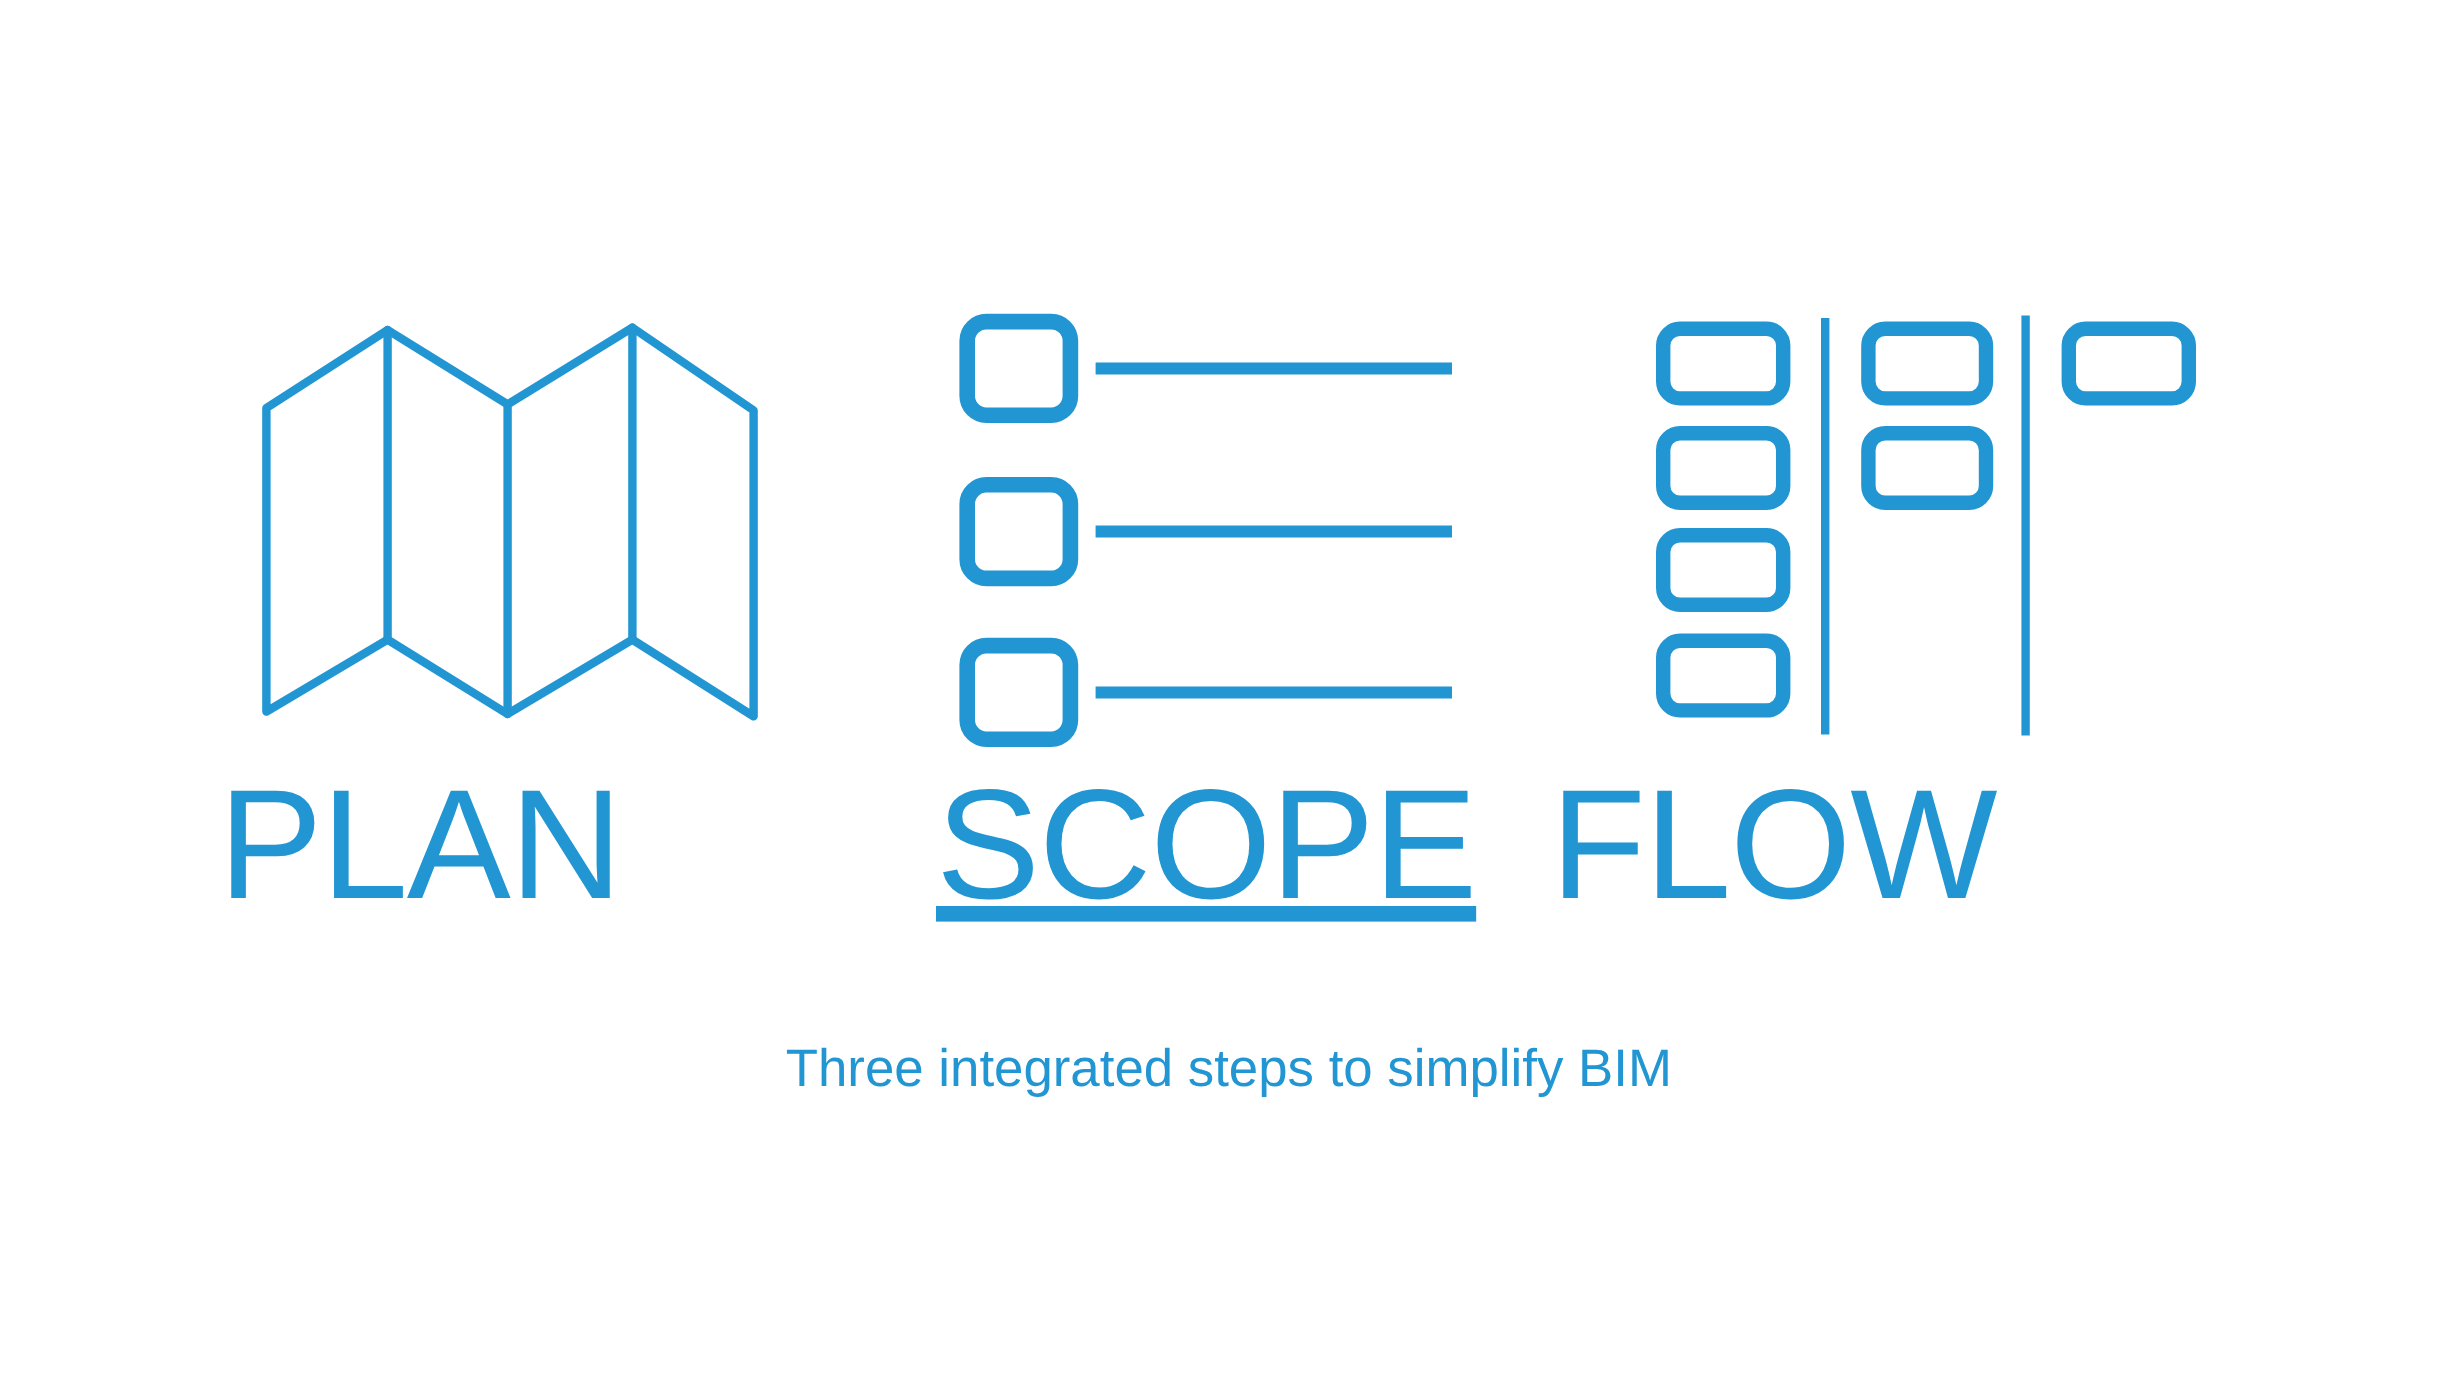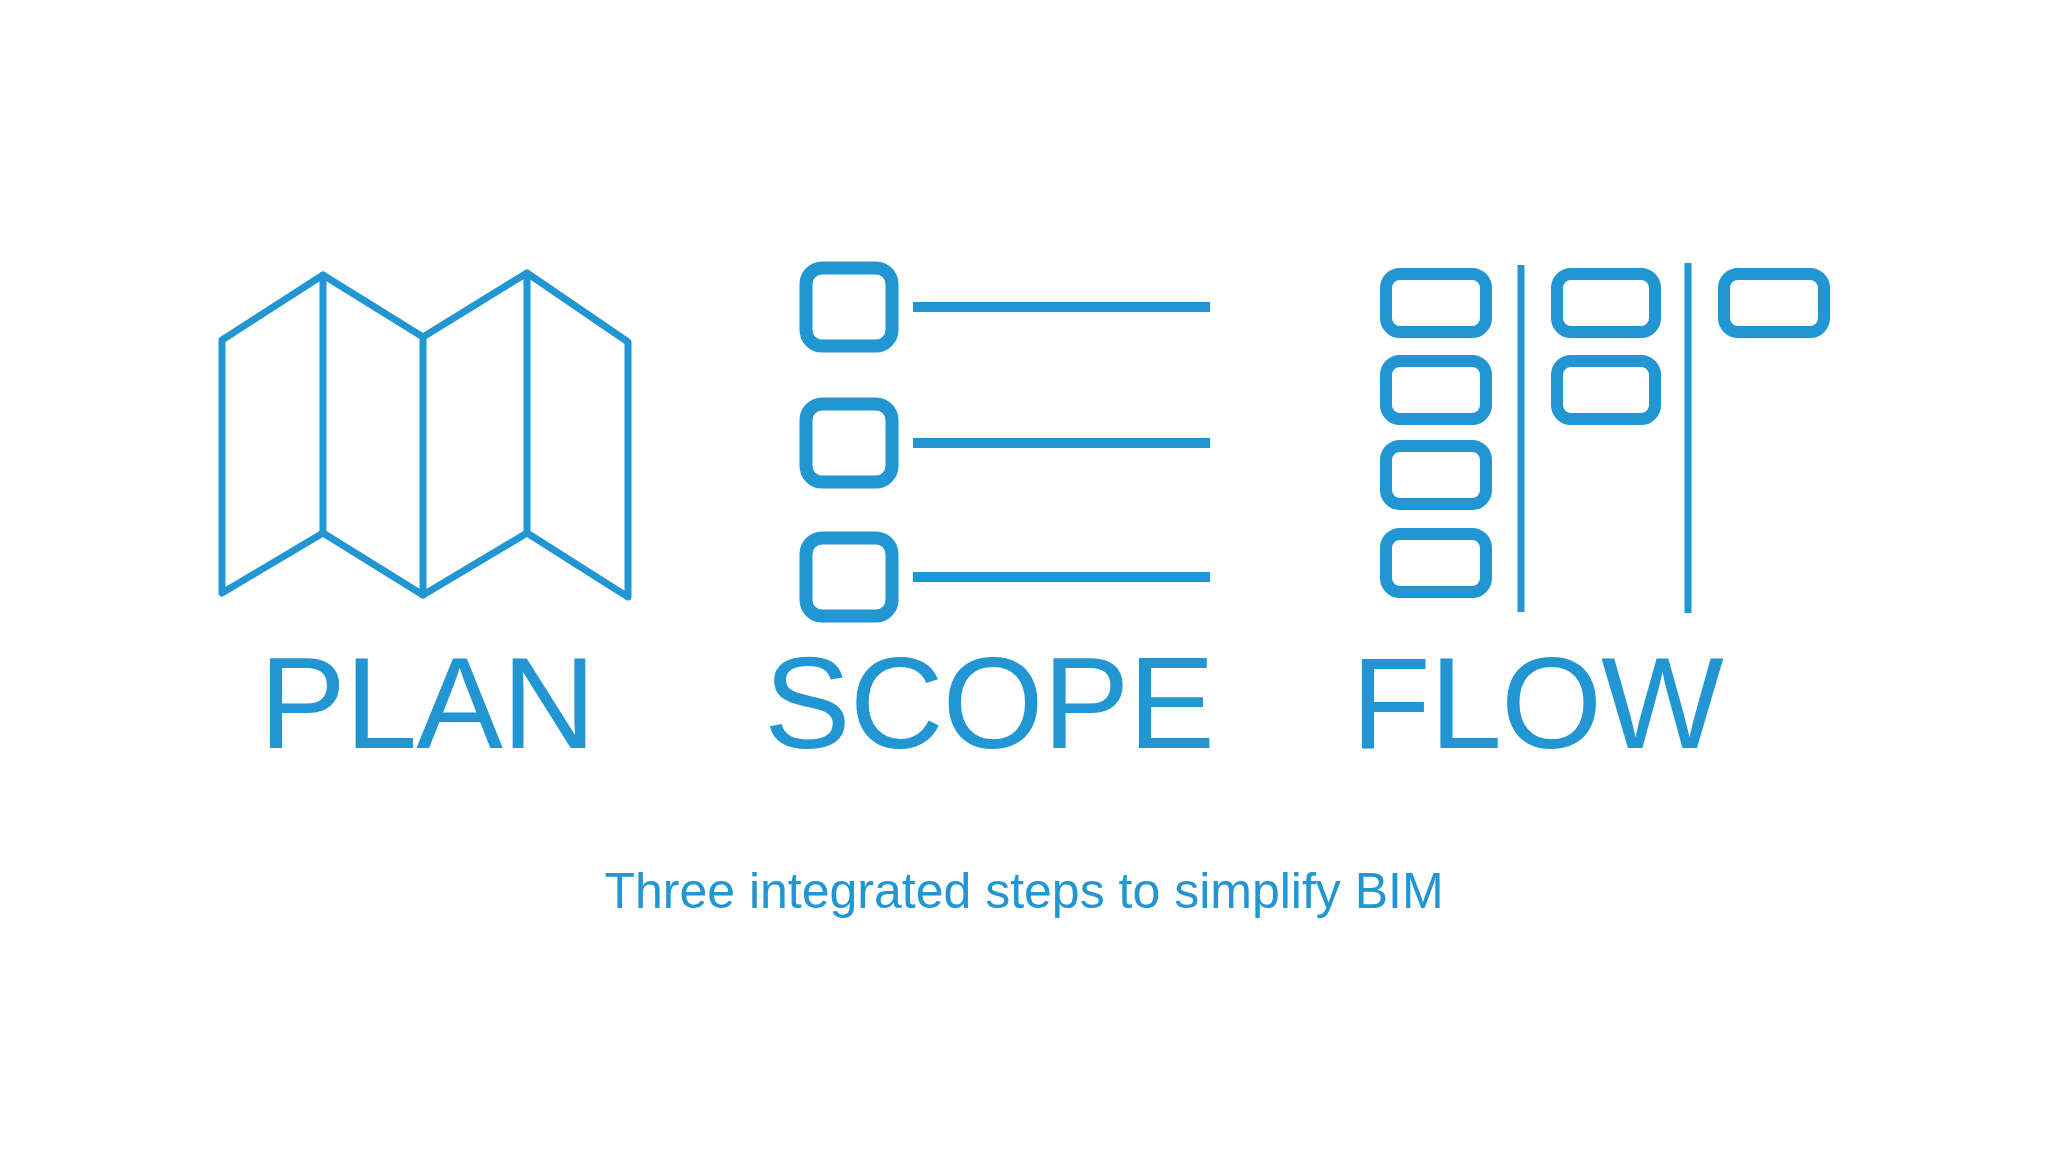--- a/index.html
+++ b/index.html
@@ -18,39 +18,38 @@
     height: 1152px;
     color: var(--accent);
   }
   .icon-wrap { position: absolute; color: var(--accent); }
   .icon-wrap svg { display: block; overflow: visible; }
   .step-label {
     position: absolute;
     top: 628px;
     height: 150px;
     line-height: 150px;
-    text-align: center;
     font-size: 130px;
     font-weight: 300;
     letter-spacing: -1px;
     color: var(--accent);
     white-space: nowrap;
   }
   .label-plan  { left: 182px;  width: 490px; }
-  .label-scope { left: 744px;  width: 490px; }
+  .label-scope { left: 780px;  width: 490px; text-decoration: underline; }
   .label-flow  { left: 1292px; width: 490px; }
   .tagline {
     position: absolute;
     top: 856px;
     left: 0;
     width: 2048px;
     height: 70px;
     line-height: 70px;
     text-align: center;
-    font-size: 50px;
+    font-size: 44px;
     font-weight: 400;
     color: var(--accent);
     white-space: nowrap;
   }
 </style>
 </head>
 <body style="background: rgb(255, 255, 255);">
 
 <div class="canvas">
 

